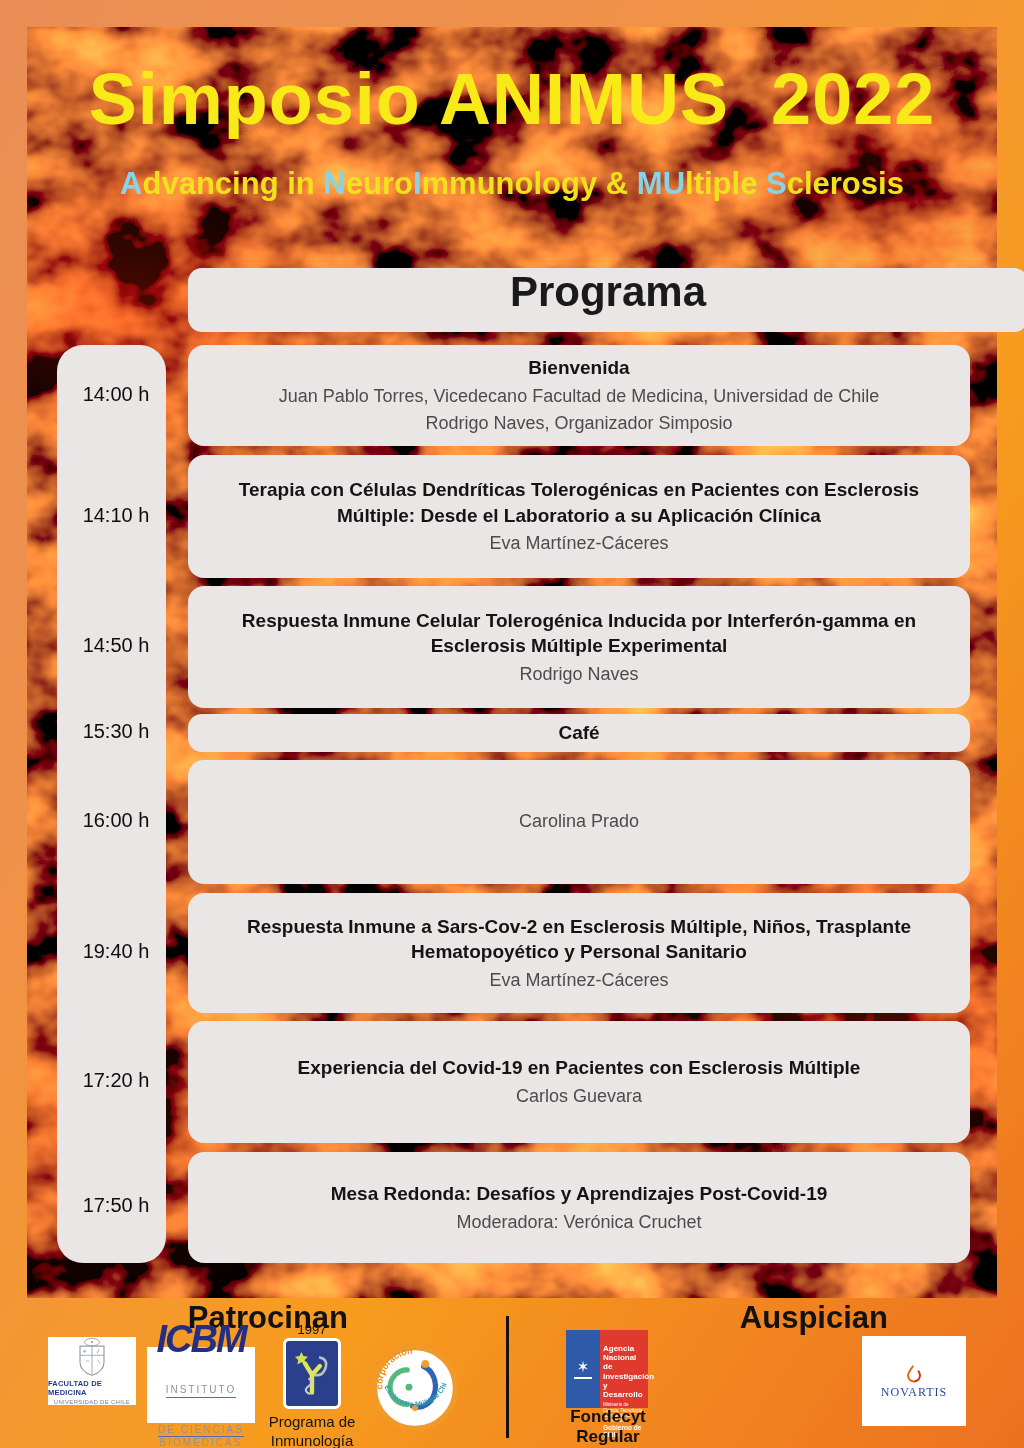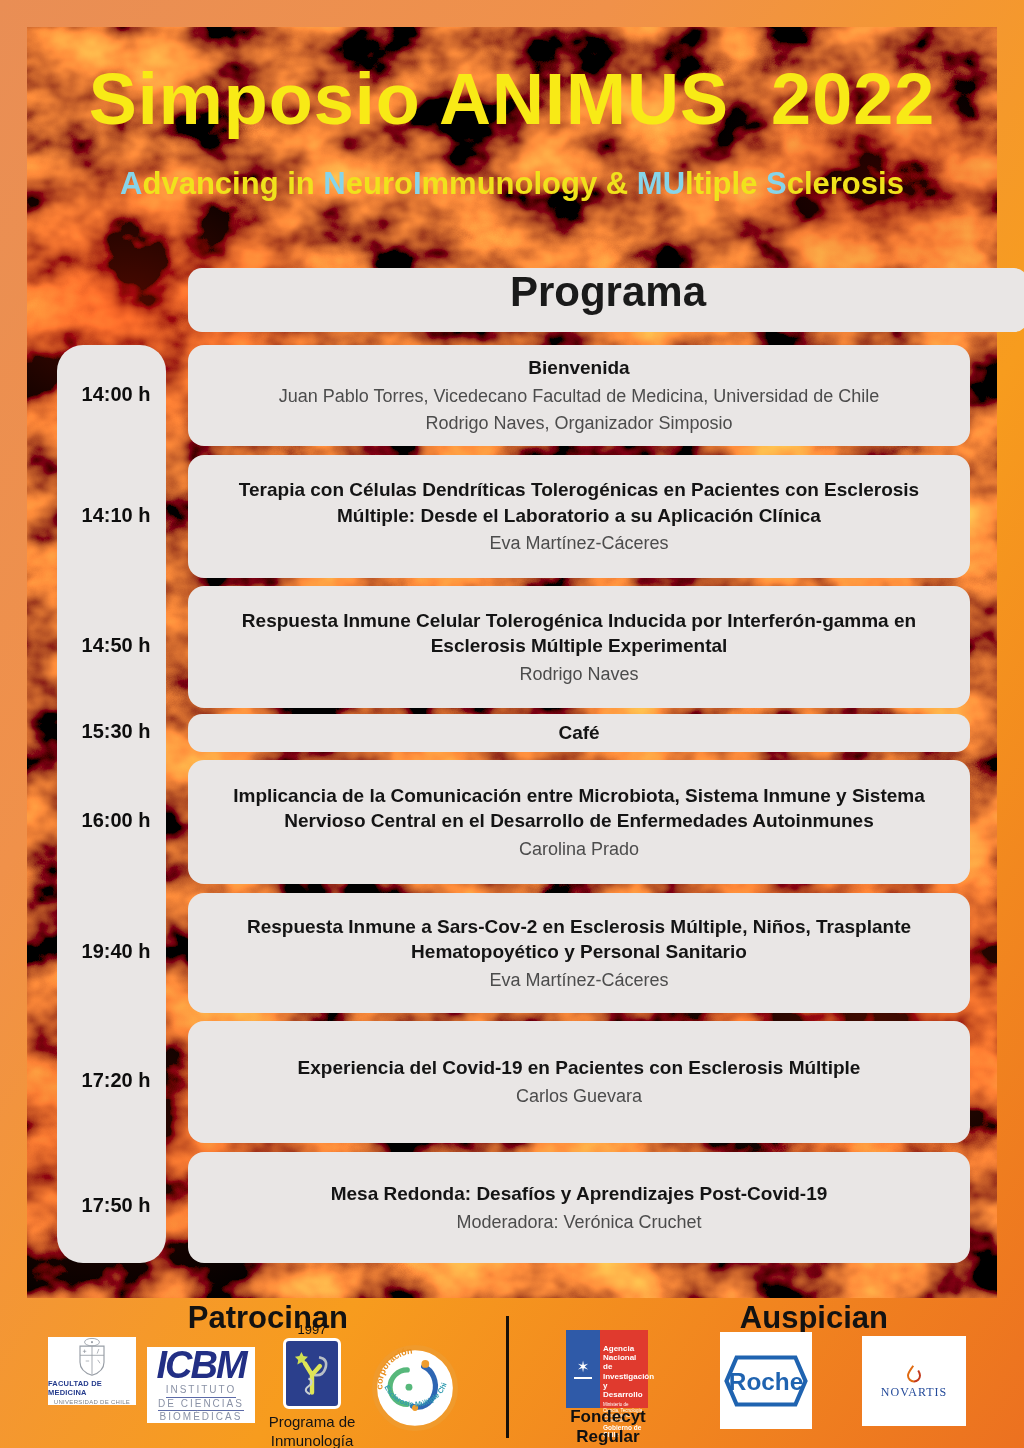--- a/index.html
+++ b/index.html
@@ -35,21 +35,21 @@
     position:absolute;left:188px;top:268px;width:840px;height:64px;
     background:#e9e6e5;border-radius:14px;display:flex;align-items:flex-start;justify-content:center;
   }
   .programa-box .txt{font-size:42px;font-weight:bold;color:#1a1a1a;}
   .time-column{
     position:absolute;left:57px;top:345px;width:109px;height:918px;
     background:#e9e6e5;border-radius:26px;
   }
   .time-label{
     position:absolute;left:57px;width:118px;text-align:center;
-    font-size:20px;font-weight:bold;color:#0d0d0d;
+    font-size:20px;font-weight:normal;color:#0d0d0d;
   }
   .t0{top:383px}.t1{top:504px}.t2{top:634px}.t3{top:720px}
   .t4{top:809px}.t5{top:940px}.t6{top:1069px}.t7{top:1194px}
   .session{
     position:absolute;left:188px;width:782px;box-sizing:border-box;
     background:#e9e6e5;border-radius:16px;padding:9px 16px;
     display:flex;flex-direction:column;align-items:center;justify-content:center;
     text-align:center;row-gap:4px;
   }
   .s0{top:345px;height:101px}.s1{top:455px;height:123px}.s2{top:586px;height:122px}
@@ -61,21 +61,21 @@
   .foot-label{position:absolute;font-size:31px;font-weight:bold;color:#121212;text-align:right;}
   .lbl-patrocinan{left:98px;top:1300px;width:250px;}
   .lbl-auspician{left:638px;top:1300px;width:250px;}
   .whitebox{position:absolute;background:#ffffff;display:flex;flex-direction:column;align-items:center;justify-content:center;}
   .logo-facultad{left:48px;top:1337px;width:88px;height:68px;row-gap:2px;}
   .fac-cap1{font-size:7.5px;font-weight:bold;color:#233a8c;letter-spacing:.2px;}
   .fac-cap2{font-size:6px;color:#7c828c;letter-spacing:.3px;}
   .logo-icbm{left:147px;top:1347px;width:108px;height:76px;}
   .icbm-word{font-size:38px;font-weight:bold;font-style:italic;letter-spacing:-2px;color:#222f85;line-height:1;}
   .icbm-sub{font-size:10px;letter-spacing:2px;color:#8a92a6;line-height:1.25;text-align:center;}
-  .icbm-sub .u{border-bottom:1.5px solid #5b6aa8;display:inline-block;}
+  .icbm-sub .u{border-bottom:1.5px solid #5b6aa8;display:inline-block;margin-top:26px;}
   .year-1997{position:absolute;left:283px;top:1322px;width:58px;text-align:center;font-size:13px;color:#111;}
   .logo-inmuno{position:absolute;left:283px;top:1338px;width:58px;height:71px;background:#2b3f8c;
     border:3px solid #ffffff;border-radius:6px;box-sizing:border-box;display:flex;align-items:center;justify-content:center;}
   .caption-inmuno{position:absolute;left:255px;top:1413px;width:114px;text-align:center;
     font-size:15px;color:#141414;line-height:1.25;}
   .logo-esclerosis{position:absolute;left:372px;top:1345px;width:86px;height:86px;}
   .divider{position:absolute;left:506px;top:1316px;width:3px;height:122px;background:#181008;}
   .logo-anid{position:absolute;left:566px;top:1330px;width:82px;height:78px;display:flex;}
   .anid-blue{width:34px;background:#2f5aa8;display:flex;flex-direction:column;align-items:center;justify-content:center;color:#fff;}
   .anid-star{font-size:15px;line-height:1;}
@@ -134,21 +134,20 @@
     <div class="session-line">Eva Martínez-Cáceres</div>
   </section>
   <section class="session s3">
     <div class="session-title">Café</div>
   </section>
   <section class="session s2">
     <div class="session-title">Respuesta Inmune Celular Tolerogénica  Inducida por Interferón-gamma en Esclerosis Múltiple Experimental</div>
     <div class="session-line">Rodrigo Naves</div>
   </section>
   <section class="session s4">
-    <div class="session-title">Implicancia de la Comunicación entre Microbiota, Sistema Inmune y Sistema Nervioso Central en el Desarrollo de Enfermedades Autoinmunes</div>
     <div class="session-line">Carolina Prado</div>
   </section>
   <section class="session s5">
     <div class="session-title">Respuesta Inmune a Sars-Cov-2 en Esclerosis Múltiple, Niños, Trasplante Hematopoyético y Personal Sanitario</div>
     <div class="session-line">Eva Martínez-Cáceres</div>
   </section>
   <section class="session s6">
     <div class="session-title">Experiencia del Covid-19 en Pacientes con Esclerosis Múltiple</div>
     <div class="session-line">Carlos Guevara</div>
   </section>
@@ -230,26 +229,20 @@
       <span class="anid-line">y Desarrollo</span>
       <span class="anid-min">Ministerio de Ciencia, Tecnología, Conocimiento e Innovación</span>
       <span class="anid-gob">Gobierno de Chile</span>
     </div>
   </div>
   <div class="caption-anid">
     <span>Fondecyt Regular</span><br>
     <span>1191874</span>
   </div>
 
-  <div class="whitebox logo-roche">
-    <svg width="84" height="58" viewBox="0 0 100 66">
-      <path d="M15 5 L85 5 L97 33 L85 61 L15 61 L3 33 Z" fill="#ffffff" stroke="#1f63b0" stroke-width="5"></path>
-      <text x="50" y="44" text-anchor="middle" font-size="29" font-weight="bold" fill="#1f63b0">Roche</text>
-    </svg>
-  </div>
 
   <div class="whitebox logo-novartis">
     <svg width="18" height="22" viewBox="0 0 24 26">
       <path d="M11 2 C7 8 4 11 4 15 a8 8 0 0 0 8 8" fill="none" stroke="#e06a10" stroke-width="2.6"></path>
       <path d="M12 23 a8 8 0 0 0 8 -8 c0 -2.4 -1 -4.6 -2.4 -6.8" fill="none" stroke="#c3391c" stroke-width="2.6"></path>
     </svg>
     <span class="novartis-word">NOVARTIS</span>
   </div>
 
 </div>

